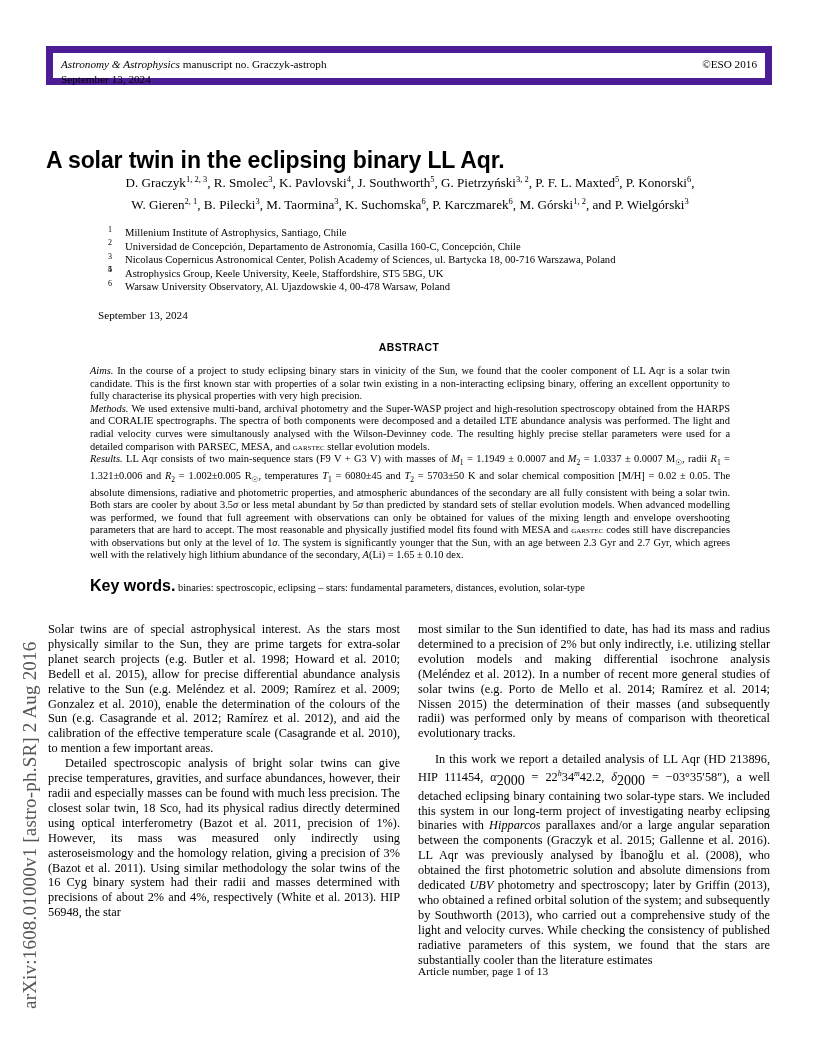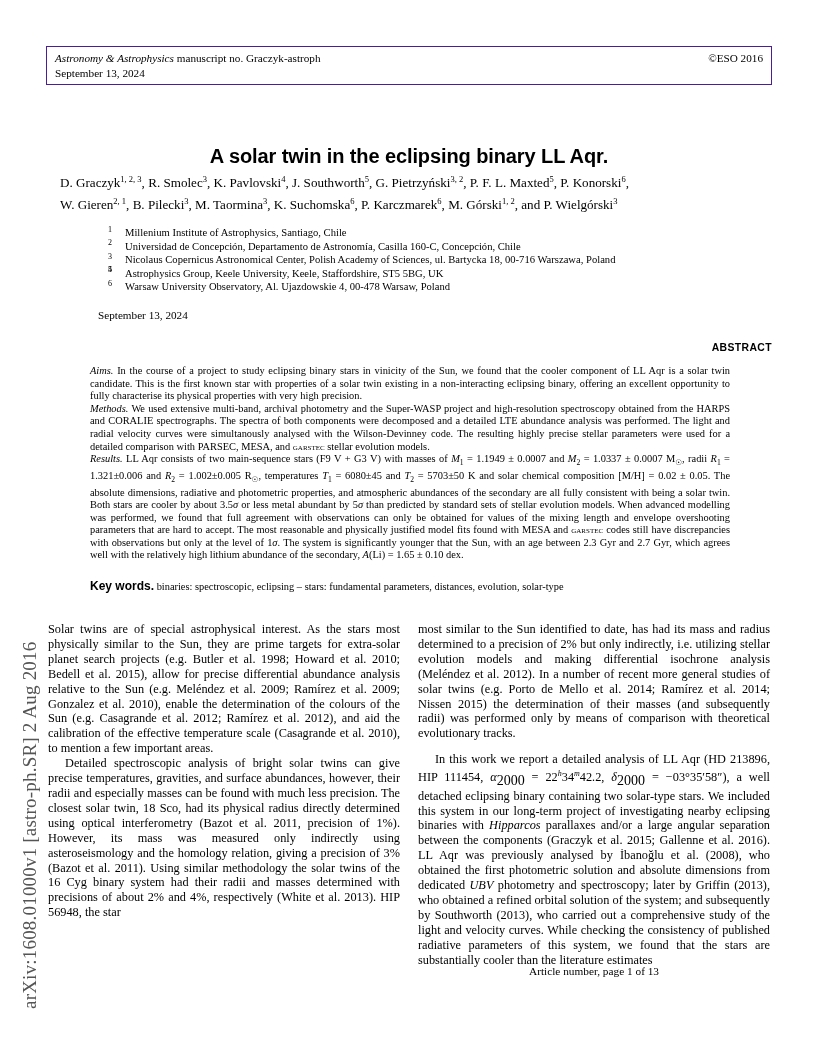--- a/index.html
+++ b/index.html
@@ -48,21 +48,21 @@
     height: 1056px;
   }
 
   
   #header-box {
     position: absolute;
     left: 0px;
     top: 46px;
     width: 726px;
     height: 39px;
-    border: 1px solid #4c1d95;
+    border: 7px solid #4c1d95;
     box-sizing: border-box;
   }
   #header-box .hdr-left {
     position: absolute;
     left: 8px;
     top: 4px;
     font-size: 11.2px;
     line-height: 15px;
     white-space: nowrap;
   }
@@ -83,34 +83,33 @@
     line-height: 15px;
     white-space: nowrap;
   }
 
   
   #title {
     position: absolute;
     left: 0;
     top: 132px;
     width: 726px;
-    text-align: center;
-    font-family: "Liberation Sans", "DejaVu Sans", sans-serif;
-    font-weight: bold;
-    font-size: 20px;
+    font-family: "Liberation Sans", "DejaVu Sans", sans-serif;
+    font-weight: bold;
+    font-size: 23px;
     letter-spacing: -0.1px;
   }
 
   
   #authors {
     position: absolute;
     left: 14px;
     top: 170px;
     width: 700px;
-    text-align: left;
+    text-align: center;
     font-size: 13.1px;
     line-height: 19px;
   }
   #authors sup { font-size: 8.5px; vertical-align: super; }
 
   
   #affiliations {
     position: absolute;
     left: 62px;
     top: 226px;
@@ -132,21 +131,21 @@
     top: 309px;
     font-size: 11.2px;
   }
 
   
   #abstract-heading {
     position: absolute;
     left: 0;
     top: 342px;
     width: 726px;
-    text-align: right;
+    text-align: center;
     font-family: "Liberation Sans", "DejaVu Sans", sans-serif;
     font-weight: bold;
     font-size: 10.4px;
     letter-spacing: 0.4px;
   }
   #abstract-body {
     position: absolute;
     left: 44px;
     top: 365px;
     width: 640px;
@@ -163,21 +162,21 @@
     position: absolute;
     left: 44px;
     top: 580px;
     width: 640px;
     font-size: 10.4px;
     line-height: 12.6px;
   }
   #keywords .kw-label {
     font-family: "Liberation Sans", "DejaVu Sans", sans-serif;
     font-weight: bold;
-    font-size: 12px;
+    font-size: 16px;
   }
 
   
   #col-left {
     position: absolute;
     left: 2px;
     top: 622px;
     width: 352px;
   }
   #col-right {
@@ -203,21 +202,21 @@
   .body-par .mi { font-style: italic; }
   .body-par sub { font-size: 14px; vertical-align: sub; }
   .body-par sup { font-size: 8px; vertical-align: super; }
 
   
   #footer {
     position: absolute;
     left: 372px;
     top: 965px;
     width: 352px;
-    text-align: center;
+    text-align: left;
     font-size: 11.3px;
   }
 </style>
 </head>
 <body>
 
 <div id="arxiv-stamp">
   <div class="vtext">arXiv:1608.01000v1  [astro-ph.SR]  2 Aug 2016</div>
 </div>
 

